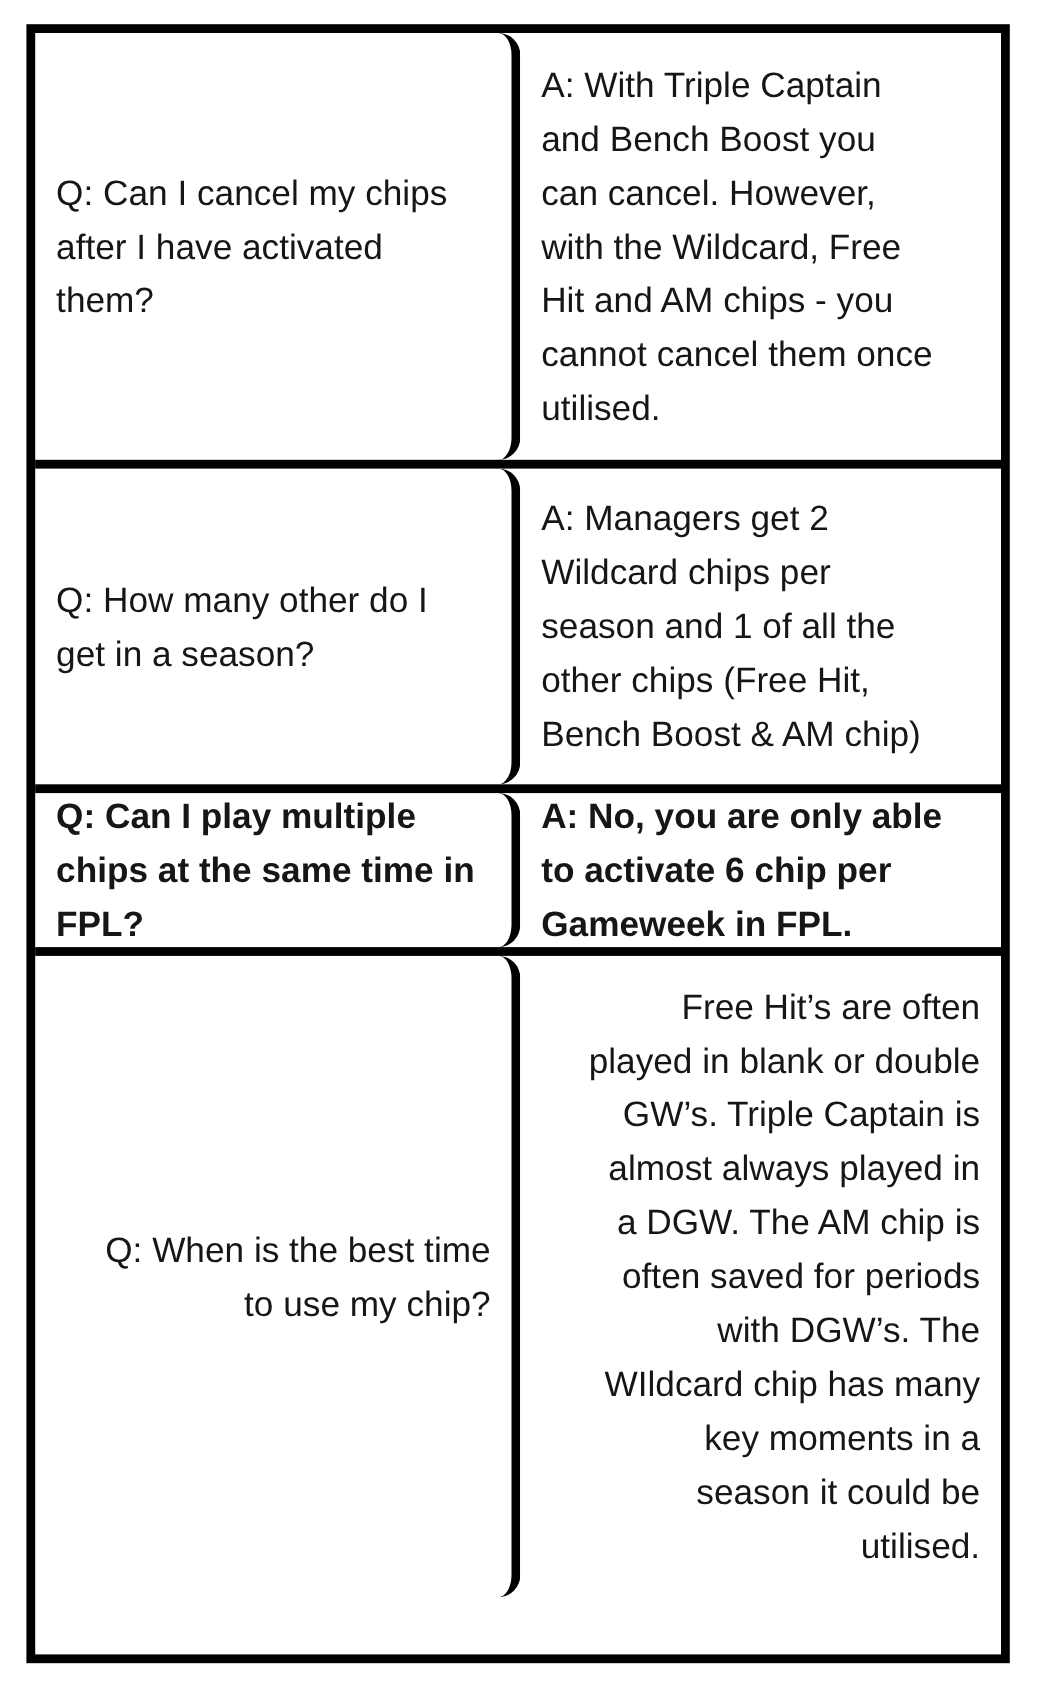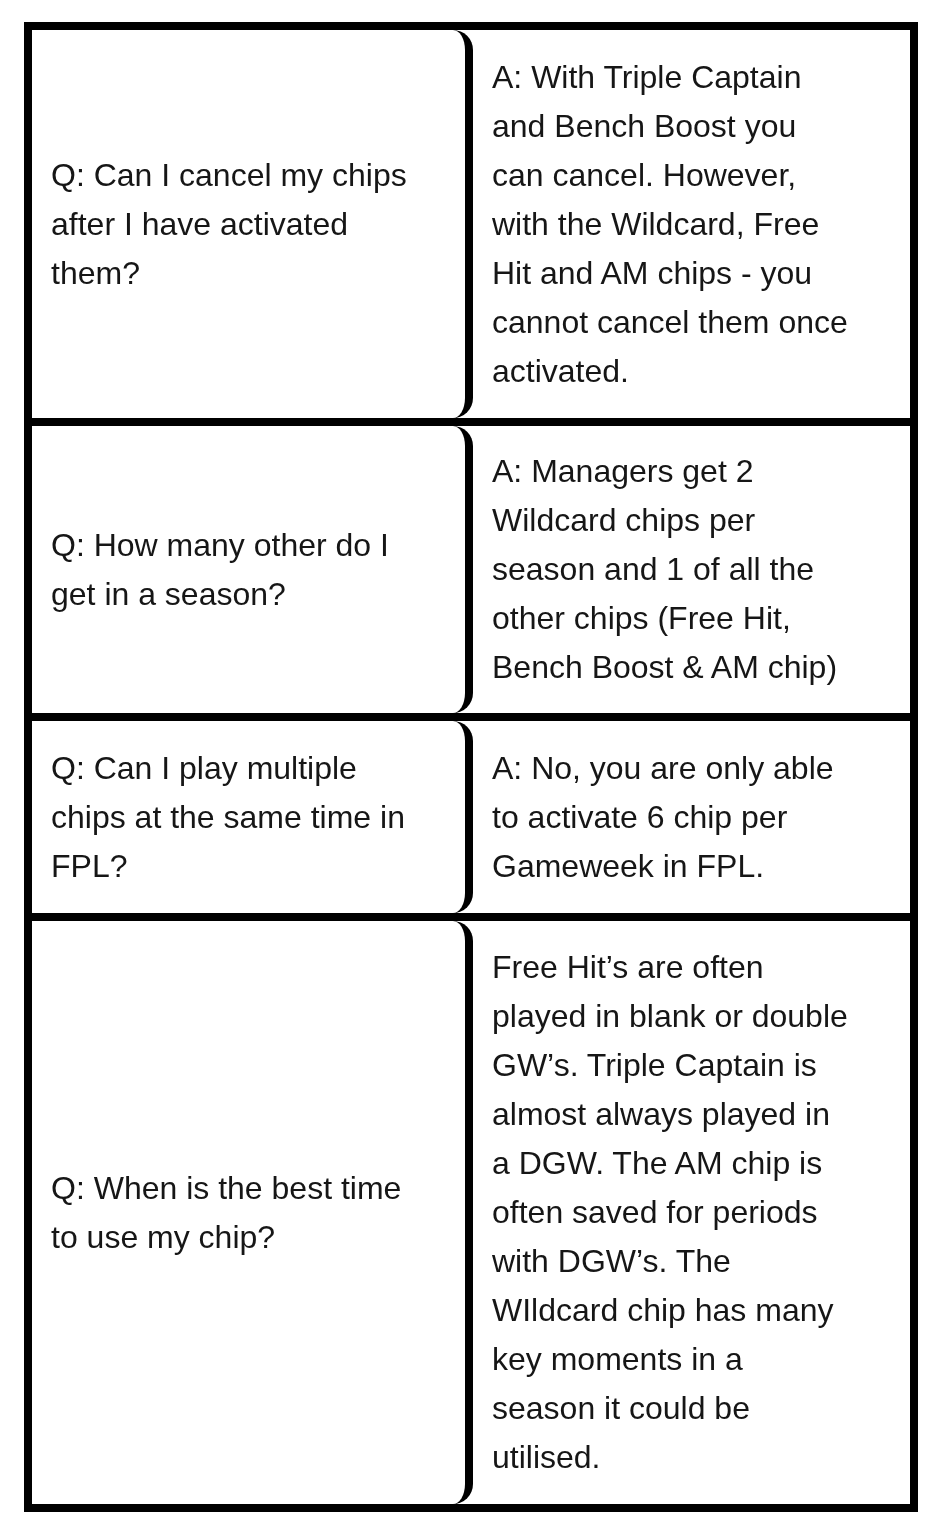--- a/index.html
+++ b/index.html
@@ -30,21 +30,21 @@
   .faq-row {
     display: flex;
     box-sizing: border-box;
     flex: 0 0 auto;
   }
   .faq-row.divided {
     border-bottom: 8px solid #000000;
   }
   .faq-row.r1 { height: 396px; }
   .faq-row.r2 { height: 295px; }
-  .faq-row.r3 { height: 200px; }
+  .faq-row.r3 { height: 148px; font-weight: bold; }
   .faq-row.r4 { height: 583px; }
   .cell {
     box-sizing: border-box;
     display: flex;
     flex-direction: column;
     justify-content: center;
     padding: 0 19px;
     overflow: hidden;
   }
   .cell.q {
@@ -55,21 +55,21 @@
   .cell.a {
     width: 437px;
   }
   .cell-text {
     font-size: 32px;
     line-height: 49px;
     white-space: pre-line;
     text-align: left;
   }
   .faq-row.centered .cell-text {
-    text-align: left;
+    text-align: right;
   }
 </style>
 </head>
 <body>
 
 <div class="canvas">
   <div class="faq-table">
 
     <div class="faq-row r1 divided">
       <div class="cell q">
@@ -77,21 +77,21 @@
 after I have activated
 them?</div>
       </div>
       <div class="cell a">
         <div class="cell-text">A: With Triple Captain
 and Bench Boost you
 can cancel. However,
 with the Wildcard, Free
 Hit and AM chips - you
 cannot cancel them once
-activated.</div>
+utilised.</div>
       </div>
     </div>
 
     <div class="faq-row r2 divided">
       <div class="cell q">
         <div class="cell-text">Q: How many other do I
 get in a season?</div>
       </div>
       <div class="cell a">
         <div class="cell-text">A: Managers get 2

